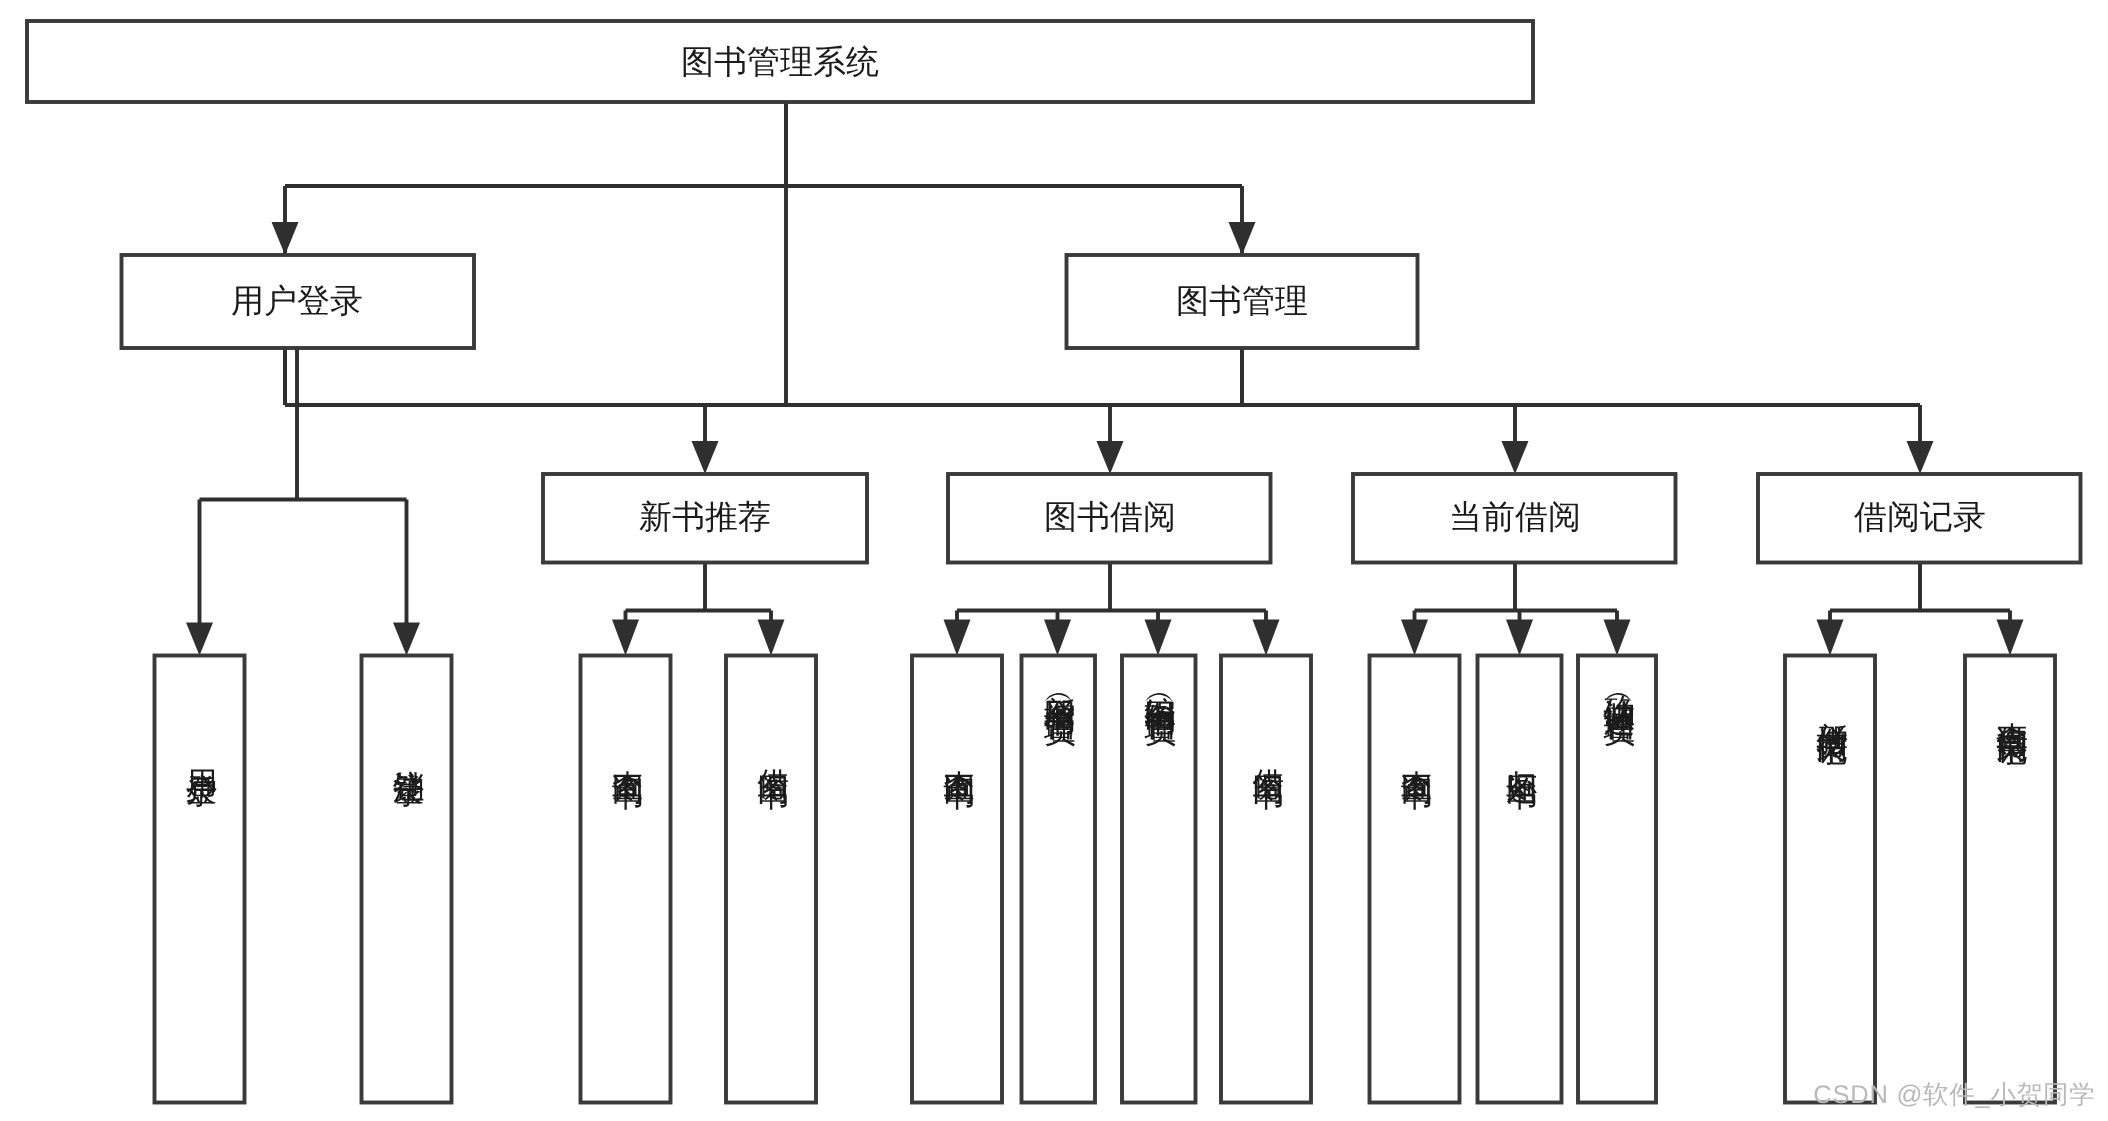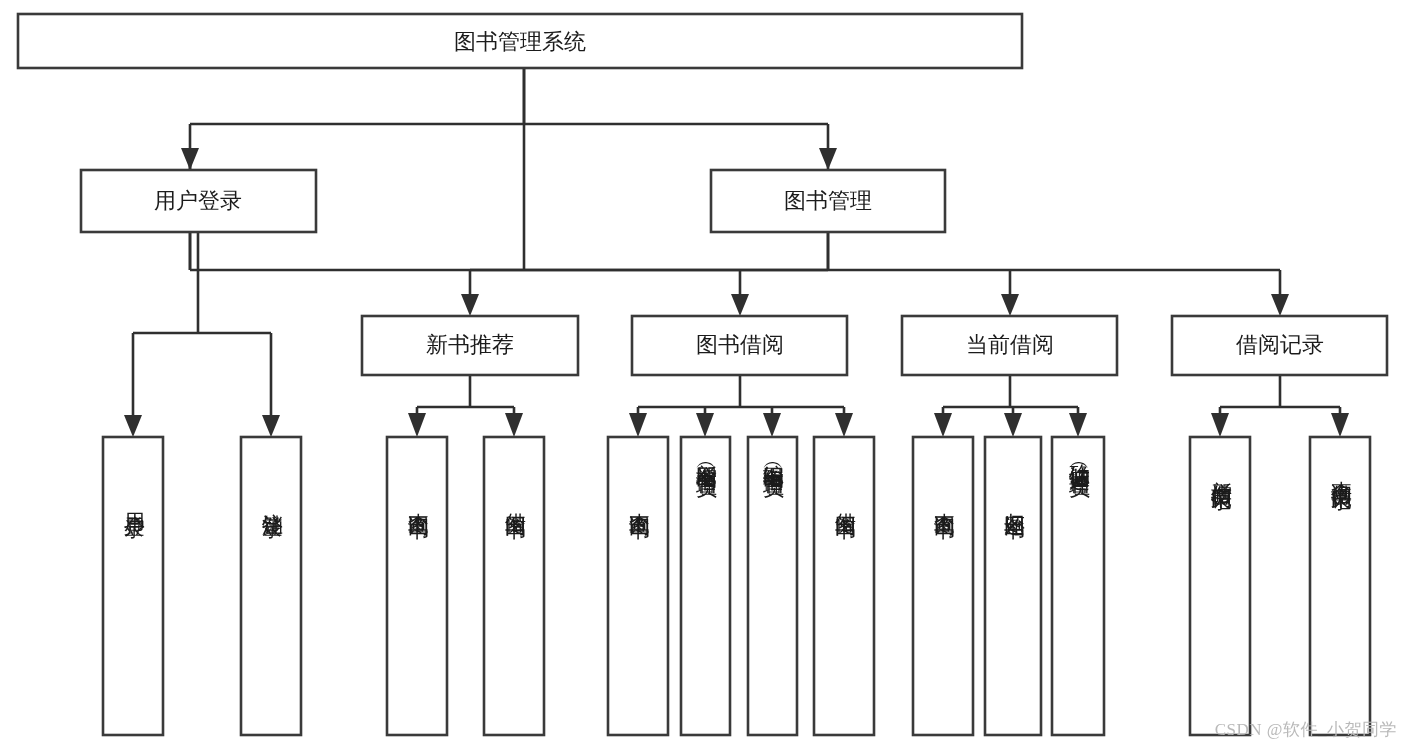--- a/index.html
+++ b/index.html
@@ -51,21 +51,21 @@
     stroke-width: 2.6;
     fill: none;
   }
   .arrow-head {
     fill: #2f2f2f;
   }
   .watermark {
     position: absolute;
     right: 8px;
     bottom: 6px;
-    font-family: Liberation Serif, serif;
+    font-family: Liberation Sans, sans-serif;
     font-size: 17px;
     color: #b9b9b9;
     letter-spacing: 0.5px;
     white-space: nowrap;
     pointer-events: none;
   }
 </style>
 </head>
 <body>
 

